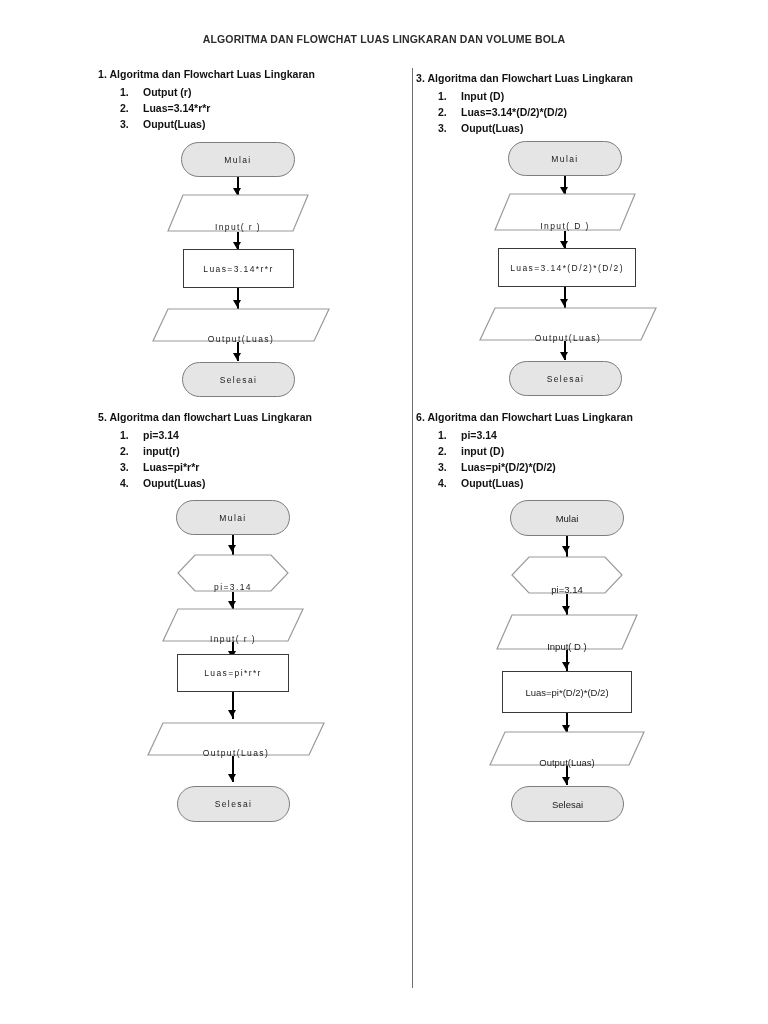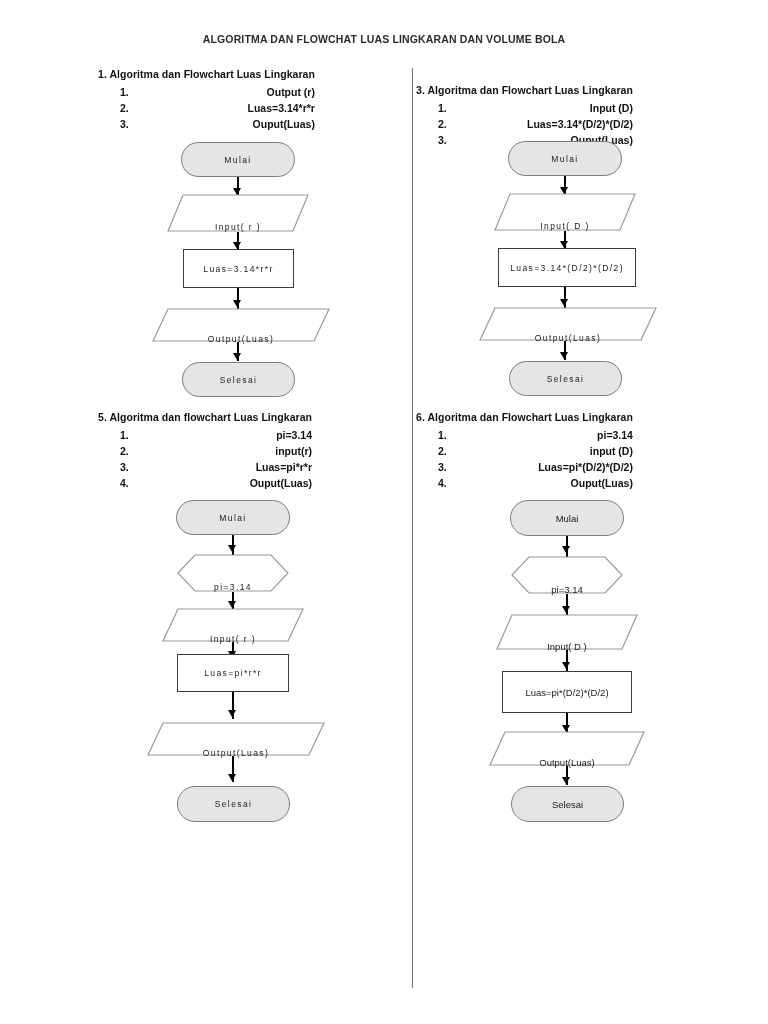--- a/index.html
+++ b/index.html
@@ -35,21 +35,20 @@
     left: 412px;
     top: 68px;
     width: 1px;
     height: 920px;
     background: #6e6e6e;
   }
 
   
   .section {
     position: absolute;
-    text-align: right;
   }
   .section-heading {
     font-size: 10.5px;
     font-weight: bold;
     color: #111111;
     white-space: nowrap;
     letter-spacing: 0.05px;
   }
   .algo-list {
     margin: 4px 0 0 0;
@@ -187,21 +186,21 @@
     <span class="lbl">Output(Luas)</span>
   </div>
   <div class="conn" style="left:237px; top:342px; height:19px;"></div>
   <div class="arrowhead" style="left:233px; top:353px;"></div>
 
   <div class="node n-term" style="left:182px; top:362px; width:113px; height:35px;">
     <span>Selesai</span>
   </div>
 </div>
 
-<div class="section" style="left:416px; top:84px;">
+<div class="section" style="left:416px; top:72px;">
   <div class="section-heading">3. Algoritma dan Flowchart Luas Lingkaran</div>
   <ul class="algo-list">
     <li class="algo-item">
       <span class="num">1.</span>
       <span>Input (D)</span>
     </li>
     <li class="algo-item">
       <span class="num">2.</span>
       <span>Luas=3.14*(D/2)*(D/2)</span>
     </li>

